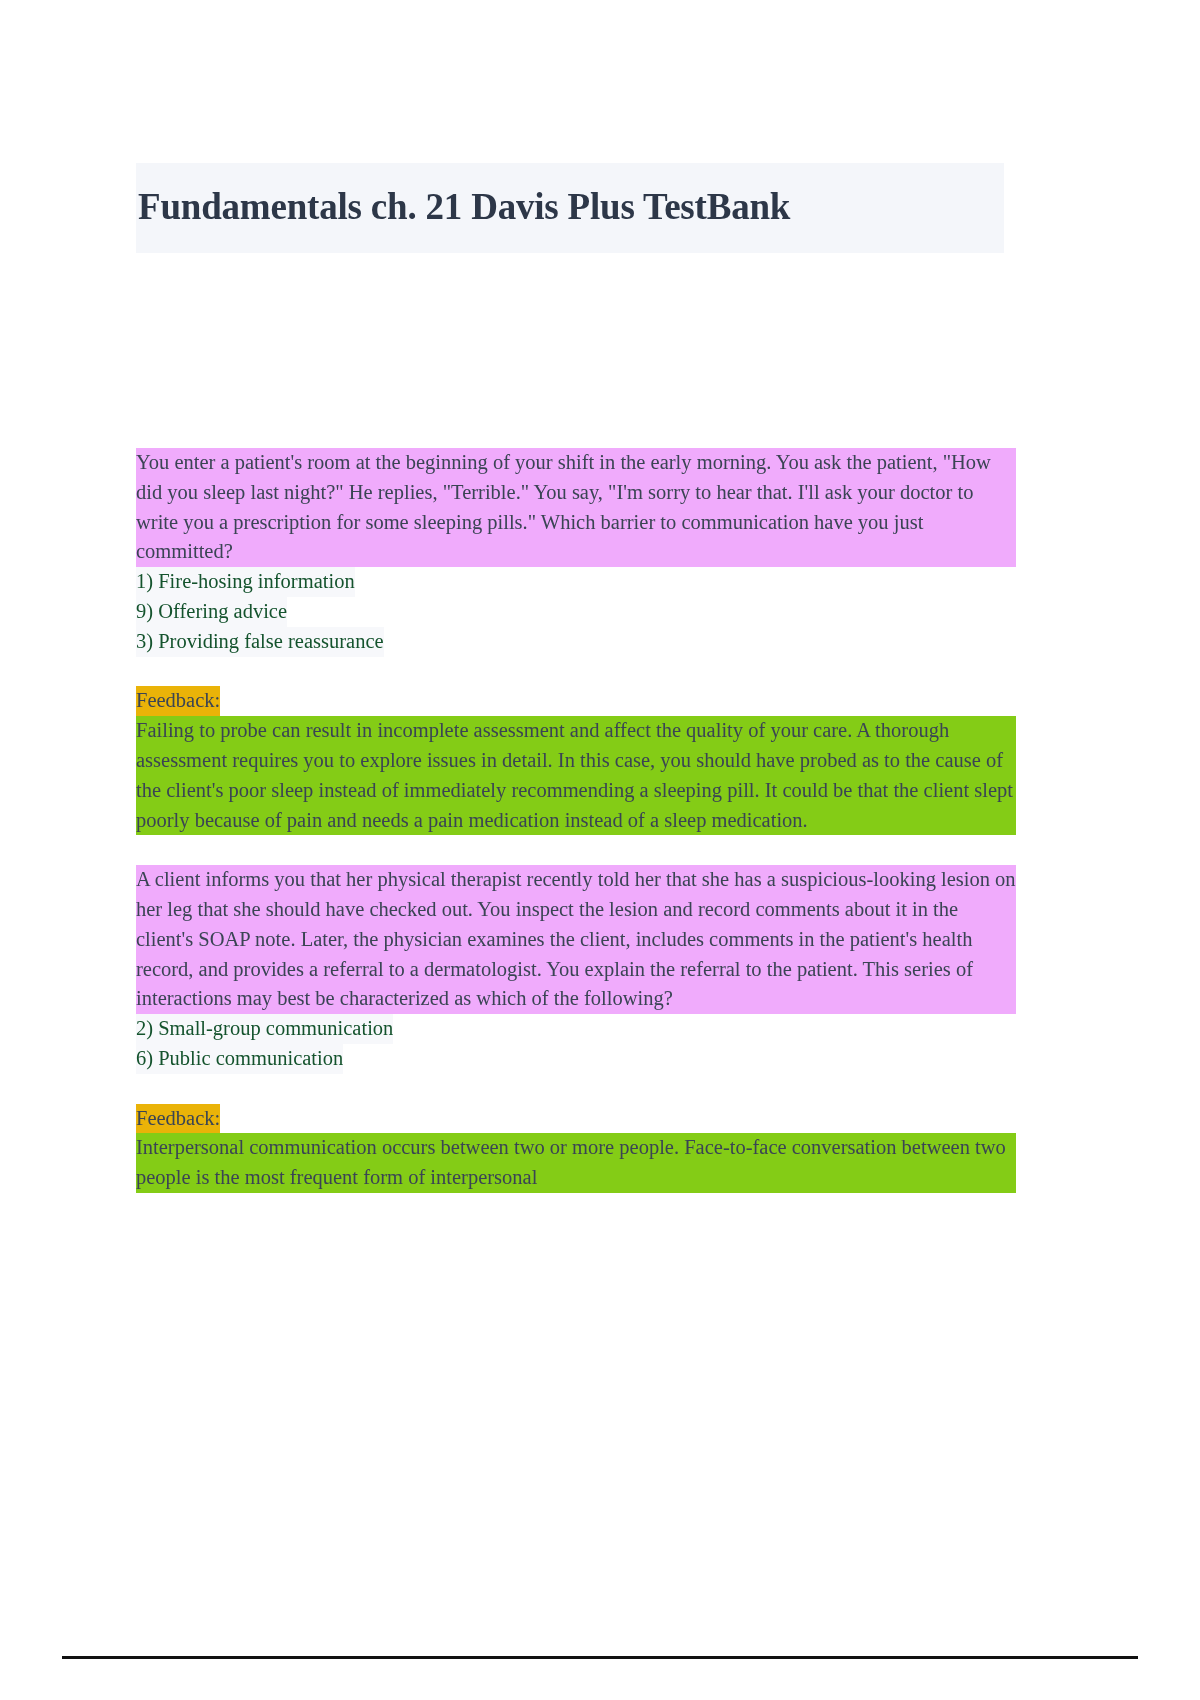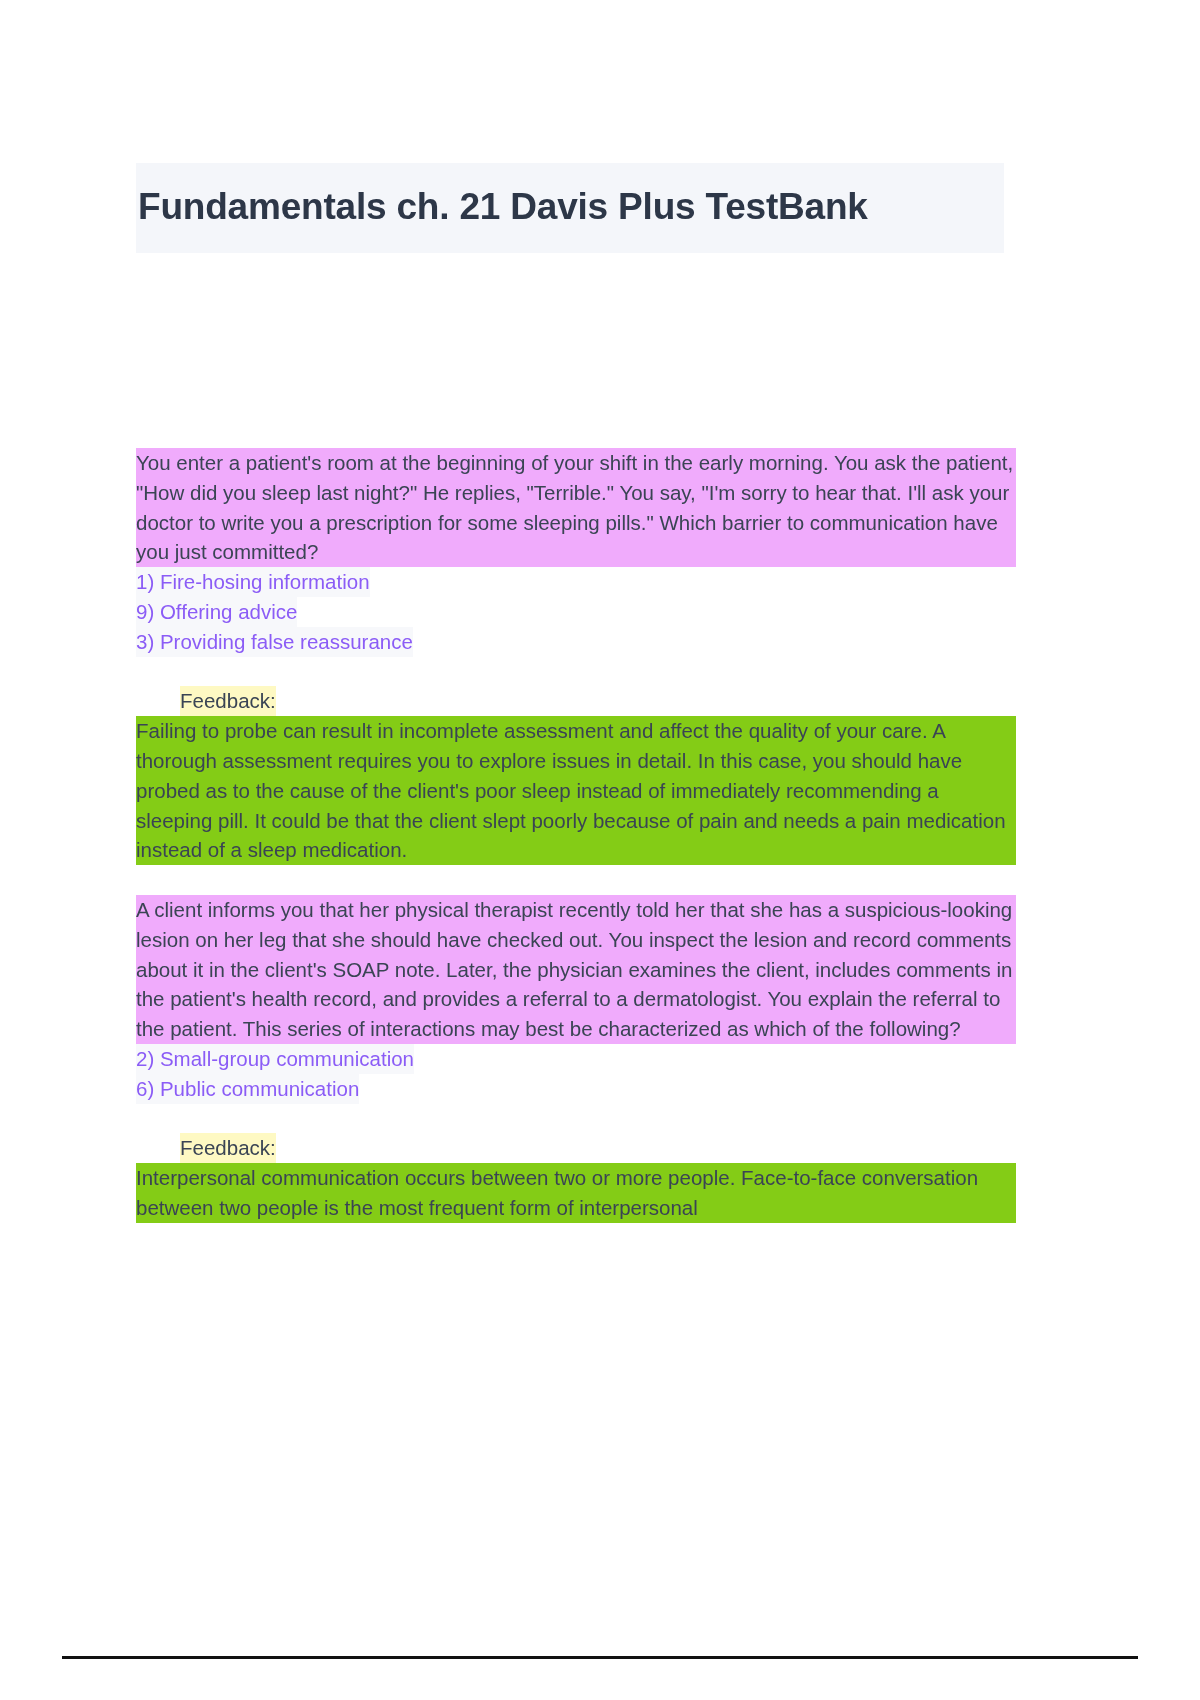--- a/index.html
+++ b/index.html
@@ -14,20 +14,21 @@
     position: relative;
     overflow: hidden;
   }
   .page {
     position: absolute;
     left: 0;
     top: 0;
     width: 1080px;
     height: 1700px;
     background: #ffffff;
+    font-family: Liberation Serif, serif;
   }
   .doc-title {
     position: absolute;
     left: 136px;
     top: 163px;
     width: 868px;
     background: #f4f6fa;
     padding: 12px 0 14px 0;
     box-sizing: border-box;
   }
@@ -60,33 +61,32 @@
   }
   .spacer-lg {
     height: 29.8px;
   }
   .q-stem {
     background: #f0abfc;
   }
   .opt {
     font-size: 20.5px;
     line-height: 29.8px;
-    color: #8b5cf6;
+    color: #14532d;
     background: #f7f8fb;
     display: block;
     width: fit-content;
   }
   .fb-label {
     font-size: 20.5px;
     line-height: 29.8px;
     color: #3a4454;
-    background: #fef9c3;
+    background: #eab308;
     display: block;
     width: fit-content;
-    margin-left: 44px;
   }
   .footer-rule {
     position: absolute;
     left: 62px;
     top: 1656px;
     width: 1076px;
     height: 3px;
     background: #111111;
   }
 </style>

